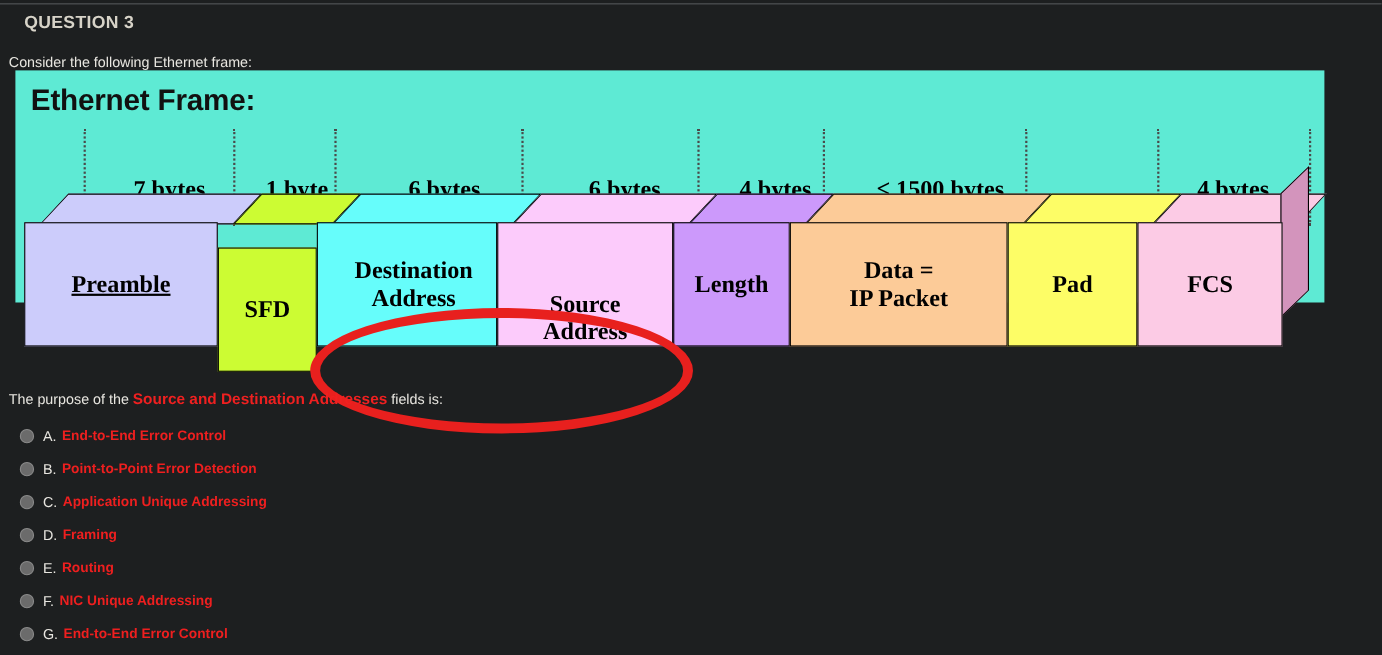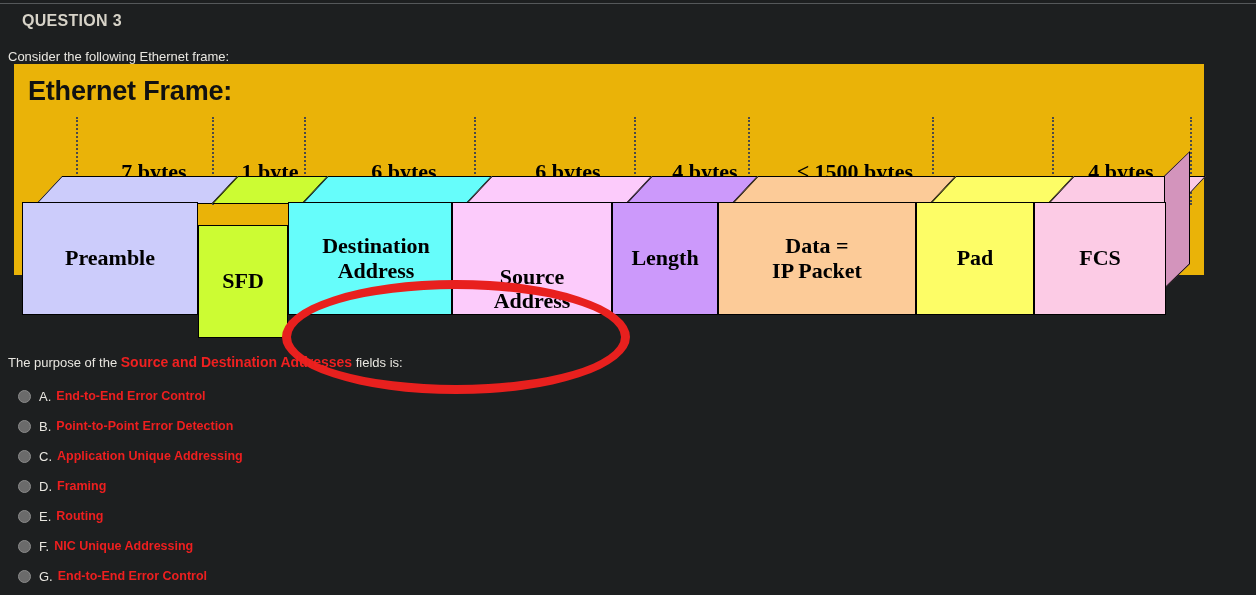--- a/index.html
+++ b/index.html
@@ -22,21 +22,21 @@
   }
   #prompt-text {
     position:absolute; left:8px; top:49px;
     font-size:13px; color:#e8e6e0;
   }
 
   
   #figure-panel {
     position:absolute; left:14px; top:64px;
     width:1190px; height:211px;
-    background:#eab308;
+    background:#5eead4;
   }
   #figure-title {
     position:absolute; left:14px; top:12px;
     font-size:27px; font-weight:bold; color:#111;
     letter-spacing:-0.2px;
   }
 
   
   .guide {
     position:absolute; top:53px; width:0;
@@ -125,21 +125,21 @@
       <div class="byte-label" style="left: 212px; width: 88px;">1 byte</div>
       <div class="byte-label" style="left: 306px; width: 168px;">6 bytes</div>
       <div class="byte-label" style="left: 478px; width: 152px;">6 bytes</div>
       <div class="byte-label" style="left: 634px; width: 114px;">4 bytes</div>
       <div class="byte-label" style="left: 752px; width: 178px;">≤ 1500 bytes</div>
       <div class="byte-label" style="left: 1038px; width: 138px;">4 bytes</div>
     </div>
   <div id="frame-boxes">
       <div class="fbox" style="left: 8px; top: 112px; width: 176px;">
         <div class="top" style="background: rgb(204, 204, 251); width: 176px; transform: skewX(-43deg); left: 14px;"></div>
-        <div class="front" style="background: rgb(204, 204, 251);">
+        <div class="front" style="background: rgb(204, 204, 251); text-decoration: underline;">
           <span>Preamble</span>
         </div>
       </div>
       <div class="fbox" style="left: 184px; top: 112px; width: 90px;">
         <div class="top" style="background: rgb(204, 252, 51); width: 90px; transform: skewX(-43deg); left: 14px;"></div>
         <div class="front" style="background: rgb(204, 252, 51); margin-top: 23px;">
           <span>SFD</span>
         </div>
       </div>
       <div class="fbox" style="left: 274px; top: 112px; width: 164px;">

